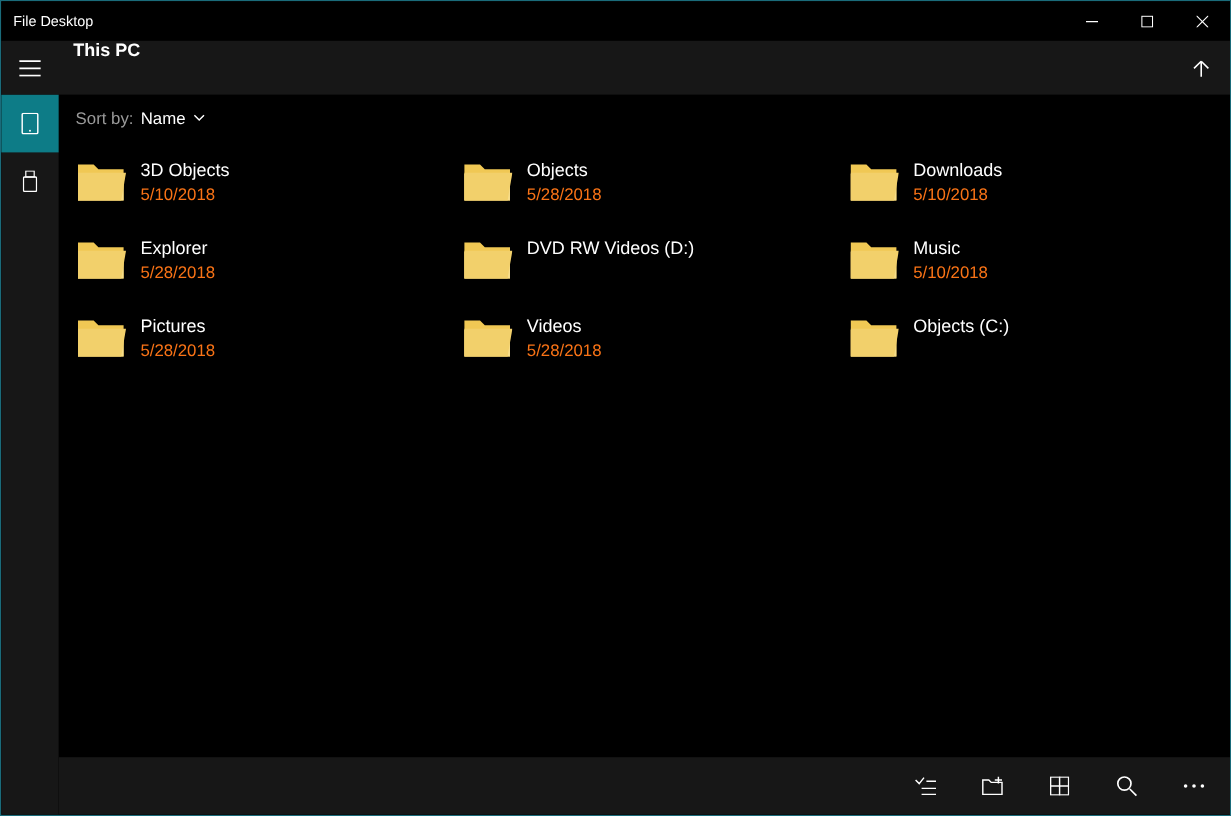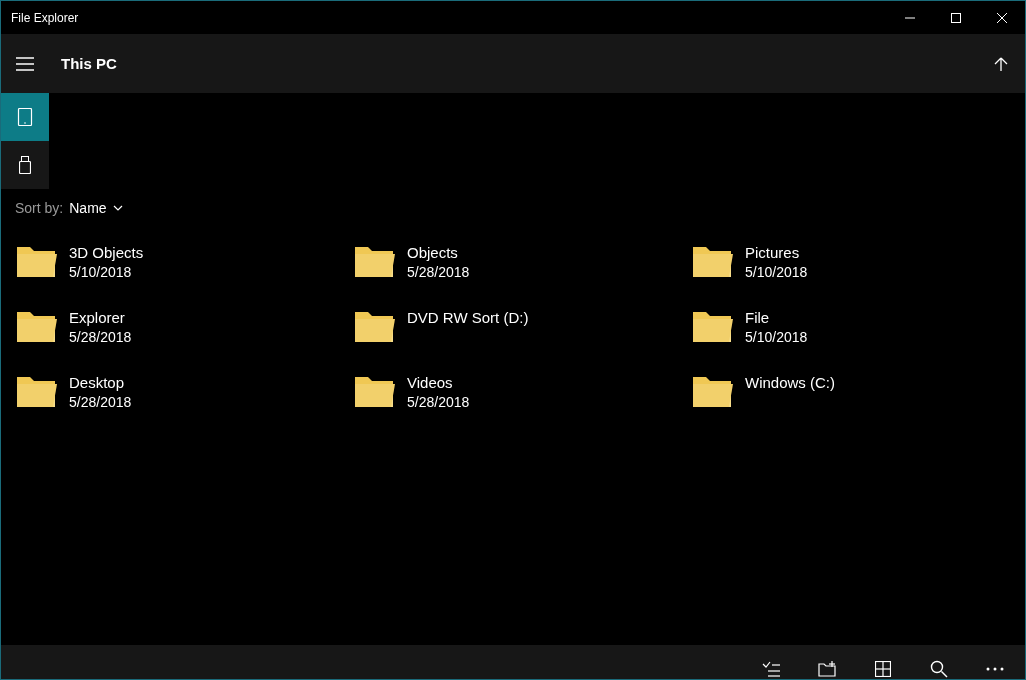--- a/index.html
+++ b/index.html
@@ -2,52 +2,52 @@
 <html><head>
   <meta charset="utf-8">
   <style>
     * { margin: 0; padding: 0; box-sizing: border-box; font-family: "Segoe UI", sans-serif; }
     body { width: 1026px; height: 680px; background: #000; color: #fff; overflow: hidden; border: 1px solid #1a6b7a; }
     
     .titlebar { height: 33px; background: #000; display: flex; align-items: center; padding-left: 10px; }
     .titlebar-text { font-size: 12px; color: #fff; flex: 1; }
     .winbtn { width: 46px; height: 33px; display: flex; align-items: center; justify-content: center; cursor: pointer; }
     
-    .header { height: 59px; background: #171717; display: flex; align-items: center; }
+    .header { height: 45px; background: #171717; display: flex; }
     .hamburger { width: 48px; height: 45px; display:flex; align-items:center; justify-content:center; cursor:pointer; }
     .header-title { font-size: 15px; font-weight: 600; margin-left: 12px; flex: 1; }
     .updir { width: 48px; height: 45px; display:flex; align-items:center; justify-content:center; cursor:pointer; }
     
-    .body { display: flex; height: calc(680px - 33px - 45px - 2px); flex-direction: column; }
+    .body { display: flex; height: calc(680px - 33px - 45px - 2px); }
     .sidebar { width: 48px; background: #171717; display:flex; flex-direction:column; }
     .side-item { width:48px; height:48px; display:flex; align-items:center; justify-content:center; cursor:pointer; }
     .side-item.active { background: #0d7c87; }
     
     .main { flex:1; background:#000; display:flex; flex-direction:column; position: relative; }
     .sortbar { height: 38px; display:flex; align-items:center; padding-left: 14px; font-size: 14px; }
     .sort-label { color: #999; margin-right: 6px; }
     .sort-value { color: #fff; display:flex; align-items:center; gap:6px; cursor:pointer; }
     
     .grid { flex:1; padding: 10px 10px 0 10px; display:grid; grid-template-columns: repeat(3, 1fr); grid-auto-rows: 65px; column-gap: 10px; align-content: start; }
     .item { display:flex; align-items:flex-start; gap: 12px; padding: 4px 4px; cursor:pointer; }
     .folder-icon { width: 42px; height: 38px; margin-top: 2px; flex-shrink:0; }
     .item-text { display:flex; flex-direction:column; padding-top: 2px; }
     .item-name { font-size: 15px; color:#fff; line-height: 1.3; }
-    .item-date { font-size: 14px; color:#ffffff; line-height: 1.4; }
+    .item-date { font-size: 14px; color:#f97316; line-height: 1.4; }
     
     .cmdbar { position:absolute; bottom:0; right:0; left:0; height: 48px; background:#171717; display:flex; align-items:center; justify-content:flex-end; padding-right: 2px; }
     .cmd-btn { width:56px; height:48px; display:flex; align-items:center; justify-content:center; cursor:pointer; }
     
     svg { display:block; }
   </style>
 </head>
 <body>
 
 <div class="titlebar">
-  <span class="titlebar-text">File Explorer</span>
+  <span class="titlebar-text">File Desktop</span>
   <div class="winbtn">
     <svg width="10" height="10">
         <line x1="0" y1="5" x2="10" y2="5" stroke="#fff" stroke-width="1"></line>
       </svg>
   </div>
   <div class="winbtn">
     <svg width="10" height="10">
         <rect x="0.5" y="0.5" width="9" height="9" stroke="#fff" fill="none" stroke-width="1"></rect>
       </svg>
   </div>
@@ -125,65 +125,65 @@
     <span class="item-date">5/28/2018</span>
   </div>
         </div>
         <div class="item">
           <svg class="folder-icon" viewBox="0 0 42 38">
   <path d="M2 4 L15 4 L19 8 L40 8 L40 34 L2 34 Z" fill="#f0c854"></path>
   <path d="M2 12 L40 12 L40 34 L2 34 Z" fill="#f7dd8a"></path>
   <path d="M2 11 L42 11 L38 34 L2 34 Z" fill="#f2d06b"></path>
 </svg>
           <div class="item-text">
+    <span class="item-name">Downloads</span>
+    <span class="item-date">5/10/2018</span>
+  </div>
+        </div>
+        <div class="item">
+          <svg class="folder-icon" viewBox="0 0 42 38">
+  <path d="M2 4 L15 4 L19 8 L40 8 L40 34 L2 34 Z" fill="#f0c854"></path>
+  <path d="M2 12 L40 12 L40 34 L2 34 Z" fill="#f7dd8a"></path>
+  <path d="M2 11 L42 11 L38 34 L2 34 Z" fill="#f2d06b"></path>
+</svg>
+          <div class="item-text">
+    <span class="item-name">Explorer</span>
+    <span class="item-date">5/28/2018</span>
+  </div>
+        </div>
+        <div class="item">
+          <svg class="folder-icon" viewBox="0 0 42 38">
+  <path d="M2 4 L15 4 L19 8 L40 8 L40 34 L2 34 Z" fill="#f0c854"></path>
+  <path d="M2 12 L40 12 L40 34 L2 34 Z" fill="#f7dd8a"></path>
+  <path d="M2 11 L42 11 L38 34 L2 34 Z" fill="#f2d06b"></path>
+</svg>
+          <div class="item-text">
+    <span class="item-name">DVD RW Videos (D:)</span>
+    <span class="item-date"></span>
+  </div>
+        </div>
+        <div class="item">
+          <svg class="folder-icon" viewBox="0 0 42 38">
+  <path d="M2 4 L15 4 L19 8 L40 8 L40 34 L2 34 Z" fill="#f0c854"></path>
+  <path d="M2 12 L40 12 L40 34 L2 34 Z" fill="#f7dd8a"></path>
+  <path d="M2 11 L42 11 L38 34 L2 34 Z" fill="#f2d06b"></path>
+</svg>
+          <div class="item-text">
+    <span class="item-name">Music</span>
+    <span class="item-date">5/10/2018</span>
+  </div>
+        </div>
+        <div class="item">
+          <svg class="folder-icon" viewBox="0 0 42 38">
+  <path d="M2 4 L15 4 L19 8 L40 8 L40 34 L2 34 Z" fill="#f0c854"></path>
+  <path d="M2 12 L40 12 L40 34 L2 34 Z" fill="#f7dd8a"></path>
+  <path d="M2 11 L42 11 L38 34 L2 34 Z" fill="#f2d06b"></path>
+</svg>
+          <div class="item-text">
     <span class="item-name">Pictures</span>
-    <span class="item-date">5/10/2018</span>
-  </div>
-        </div>
-        <div class="item">
-          <svg class="folder-icon" viewBox="0 0 42 38">
-  <path d="M2 4 L15 4 L19 8 L40 8 L40 34 L2 34 Z" fill="#f0c854"></path>
-  <path d="M2 12 L40 12 L40 34 L2 34 Z" fill="#f7dd8a"></path>
-  <path d="M2 11 L42 11 L38 34 L2 34 Z" fill="#f2d06b"></path>
-</svg>
-          <div class="item-text">
-    <span class="item-name">Explorer</span>
-    <span class="item-date">5/28/2018</span>
-  </div>
-        </div>
-        <div class="item">
-          <svg class="folder-icon" viewBox="0 0 42 38">
-  <path d="M2 4 L15 4 L19 8 L40 8 L40 34 L2 34 Z" fill="#f0c854"></path>
-  <path d="M2 12 L40 12 L40 34 L2 34 Z" fill="#f7dd8a"></path>
-  <path d="M2 11 L42 11 L38 34 L2 34 Z" fill="#f2d06b"></path>
-</svg>
-          <div class="item-text">
-    <span class="item-name">DVD RW Sort (D:)</span>
-    <span class="item-date"></span>
-  </div>
-        </div>
-        <div class="item">
-          <svg class="folder-icon" viewBox="0 0 42 38">
-  <path d="M2 4 L15 4 L19 8 L40 8 L40 34 L2 34 Z" fill="#f0c854"></path>
-  <path d="M2 12 L40 12 L40 34 L2 34 Z" fill="#f7dd8a"></path>
-  <path d="M2 11 L42 11 L38 34 L2 34 Z" fill="#f2d06b"></path>
-</svg>
-          <div class="item-text">
-    <span class="item-name">File</span>
-    <span class="item-date">5/10/2018</span>
-  </div>
-        </div>
-        <div class="item">
-          <svg class="folder-icon" viewBox="0 0 42 38">
-  <path d="M2 4 L15 4 L19 8 L40 8 L40 34 L2 34 Z" fill="#f0c854"></path>
-  <path d="M2 12 L40 12 L40 34 L2 34 Z" fill="#f7dd8a"></path>
-  <path d="M2 11 L42 11 L38 34 L2 34 Z" fill="#f2d06b"></path>
-</svg>
-          <div class="item-text">
-    <span class="item-name">Desktop</span>
     <span class="item-date">5/28/2018</span>
   </div>
         </div>
         <div class="item">
           <svg class="folder-icon" viewBox="0 0 42 38">
   <path d="M2 4 L15 4 L19 8 L40 8 L40 34 L2 34 Z" fill="#f0c854"></path>
   <path d="M2 12 L40 12 L40 34 L2 34 Z" fill="#f7dd8a"></path>
   <path d="M2 11 L42 11 L38 34 L2 34 Z" fill="#f2d06b"></path>
 </svg>
           <div class="item-text">
@@ -191,21 +191,21 @@
     <span class="item-date">5/28/2018</span>
   </div>
         </div>
         <div class="item">
           <svg class="folder-icon" viewBox="0 0 42 38">
   <path d="M2 4 L15 4 L19 8 L40 8 L40 34 L2 34 Z" fill="#f0c854"></path>
   <path d="M2 12 L40 12 L40 34 L2 34 Z" fill="#f7dd8a"></path>
   <path d="M2 11 L42 11 L38 34 L2 34 Z" fill="#f2d06b"></path>
 </svg>
           <div class="item-text">
-    <span class="item-name">Windows (C:)</span>
+    <span class="item-name">Objects (C:)</span>
     <span class="item-date"></span>
   </div>
         </div>
       </div>
 
     <div class="cmdbar">
       <div class="cmd-btn">
         <svg width="18" height="16">
           <path d="M1 3 L4 6 L8 1" stroke="#fff" stroke-width="1.2" fill="none"></path>
           <line x1="10" y1="4" x2="18" y2="4" stroke="#fff" stroke-width="1.2"></line>

